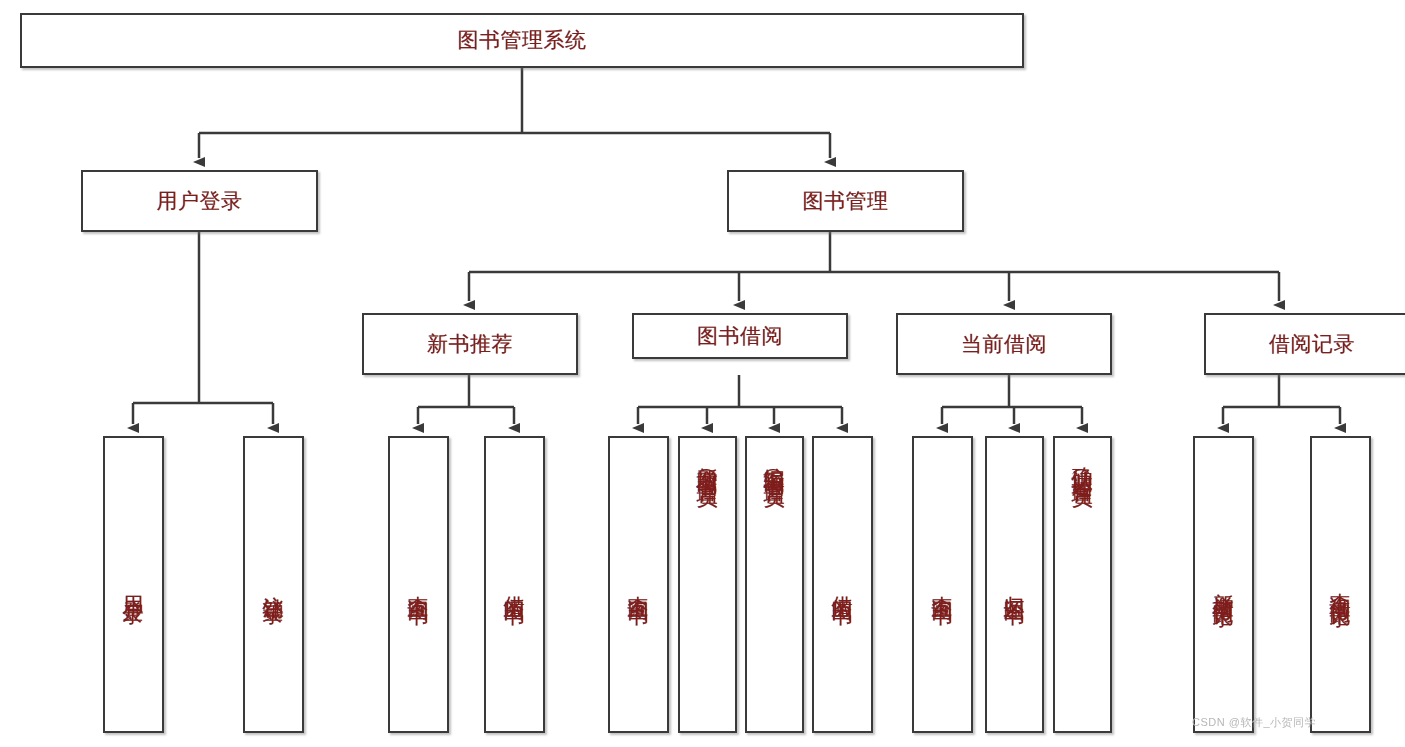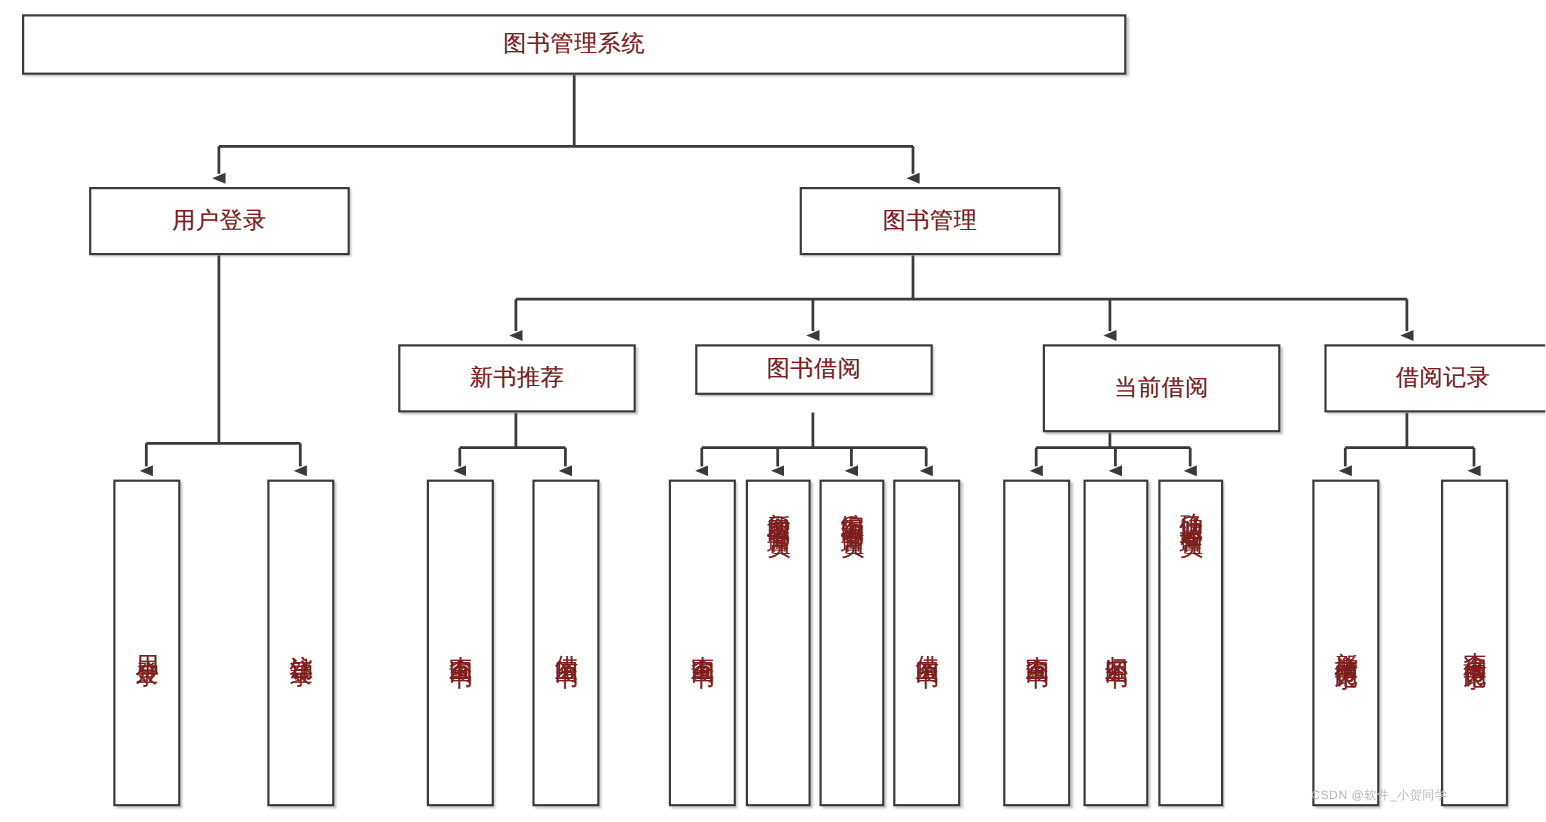--- a/index.html
+++ b/index.html
@@ -139,21 +139,21 @@
       </div>
       <div class="node" style="left: 711px; top: 170px; width: 237px; height: 62px; margin-left: 16px;">
         <span class="label">图书管理</span>
       </div>
       <div class="node" style="left: 362px; top: 313px; width: 216px; height: 62px;">
         <span class="label">新书推荐</span>
       </div>
       <div class="node" style="left: 632px; top: 313px; width: 216px; height: 46px;">
         <span class="label">图书借阅</span>
       </div>
-      <div class="node" style="left: 948px; top: 313px; width: 216px; height: 80px;">
+      <div class="node" style="left: 896px; top: 313px; width: 216px; height: 62px;">
         <span class="label">当前借阅</span>
       </div>
       <div class="node" style="left: 1204px; top: 313px; width: 216px; height: 62px;">
         <span class="label">借阅记录</span>
       </div>
       <div class="node vertical center" style="left: 103px; top: 436px; width: 61px; height: 297px;">
         <span class="label">用户登录</span>
       </div>
       <div class="node vertical center" style="left: 243px; top: 436px; width: 61px; height: 297px;">
         <span class="label">注销登录</span>

